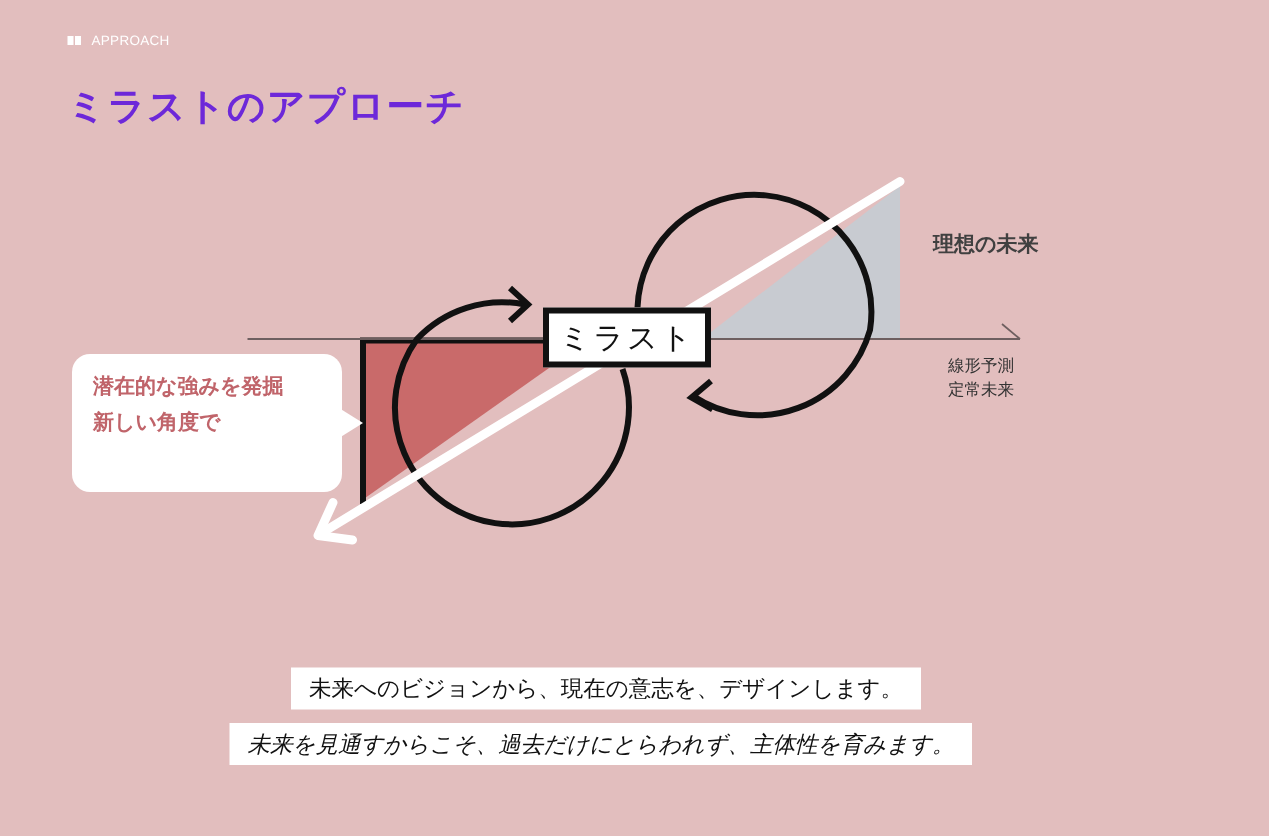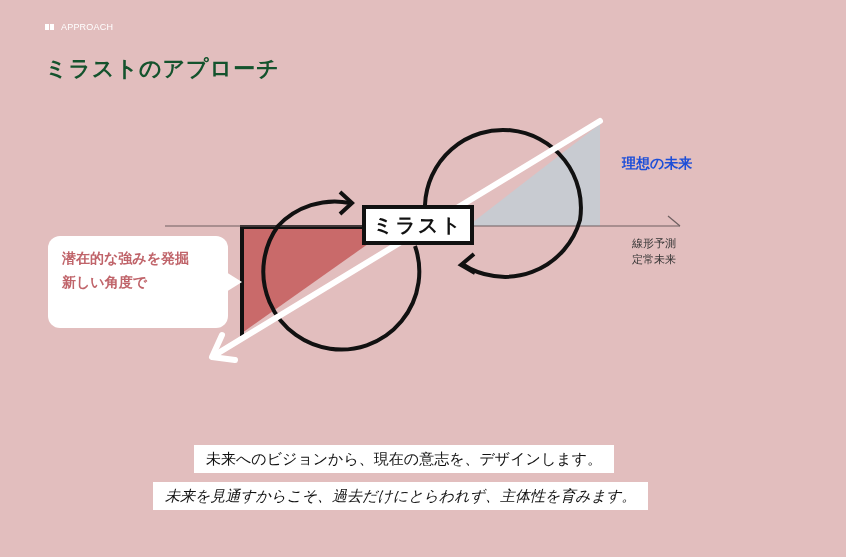--- a/index.html
+++ b/index.html
@@ -1,26 +1,26 @@
 <!DOCTYPE html>
 <html><head>
 <meta charset="utf-8">
 <style>
   html,body{margin:0;padding:0;}
   body{width:846px;height:557px;background:#e2bebe;position:relative;overflow:hidden;font-family:"DejaVu Sans","Liberation Sans",sans-serif;}
   .section-tag{position:absolute;left:45px;top:22px;display:flex;gap:6px;color:#fff;font-size:9px;letter-spacing:0.2px;font-family:"Liberation Sans",sans-serif;}
   .section-tag .sq{display:inline-block;width:4px;height:6px;background:#fff;margin-right:1px;}
-  .page-title{position:absolute;left:45px;top:54px;color:#14532d;font-size:22px;font-weight:bold;letter-spacing:1px;}
+  .page-title{position:absolute;left:45px;top:54px;color:#6d28d9;font-size:25px;font-weight:bold;letter-spacing:1px;}
   svg.diagram{position:absolute;left:0;top:0;}
-  .vision-label{position:absolute;left:622px;top:152px;color:#1d4ed8;font-size:14px;font-weight:bold;line-height:23px;}
+  .vision-label{position:absolute;left:622px;top:152px;color:#404040;font-size:14px;font-weight:bold;line-height:23px;}
   .vision-label .en{font-weight:normal;font-size:11px;margin-left:4px;font-family:"Liberation Sans",sans-serif;}
   .linear-label{position:absolute;left:632px;top:236px;color:#333;font-size:11px;line-height:16px;}
   .bubble{position:absolute;left:48px;top:236px;width:180px;height:92px;background:#fff;border-radius:12px;box-sizing:border-box;padding:10px 0 0 14px;color:#c0646a;font-size:14px;font-weight:bold;line-height:24px;}
   .bubble-tail{position:absolute;left:226px;top:272px;width:0;height:0;border-top:10px solid transparent;border-bottom:10px solid transparent;border-left:16px solid #fff;}
-  .logo-box{position:absolute;left:362px;top:205px;width:112px;height:40px;box-sizing:border-box;border:4px solid #111;background:#fff;display:flex;align-items:center;justify-content:center;font-size:20px;font-weight:bold;color:#111;letter-spacing:2px;}
+  .logo-box{position:absolute;left:362px;top:205px;width:112px;height:40px;box-sizing:border-box;border:4px solid #111;background:#fff;display:flex;align-items:center;justify-content:center;font-size:20px;font-weight:normal;color:#111;letter-spacing:2px;}
   .caption{position:absolute;background:#fff;color:#111;font-size:15px;line-height:28px;padding:0 12px;white-space:nowrap;}
   .caption.c1{left:194px;top:445px;}
   .caption.c2{left:153px;top:482px;font-style:italic;}
 </style>
 </head>
 <body>
 
 <div class="section-tag">
   <span><span class="sq"></span><span class="sq"></span></span>
   <span>APPROACH</span>

